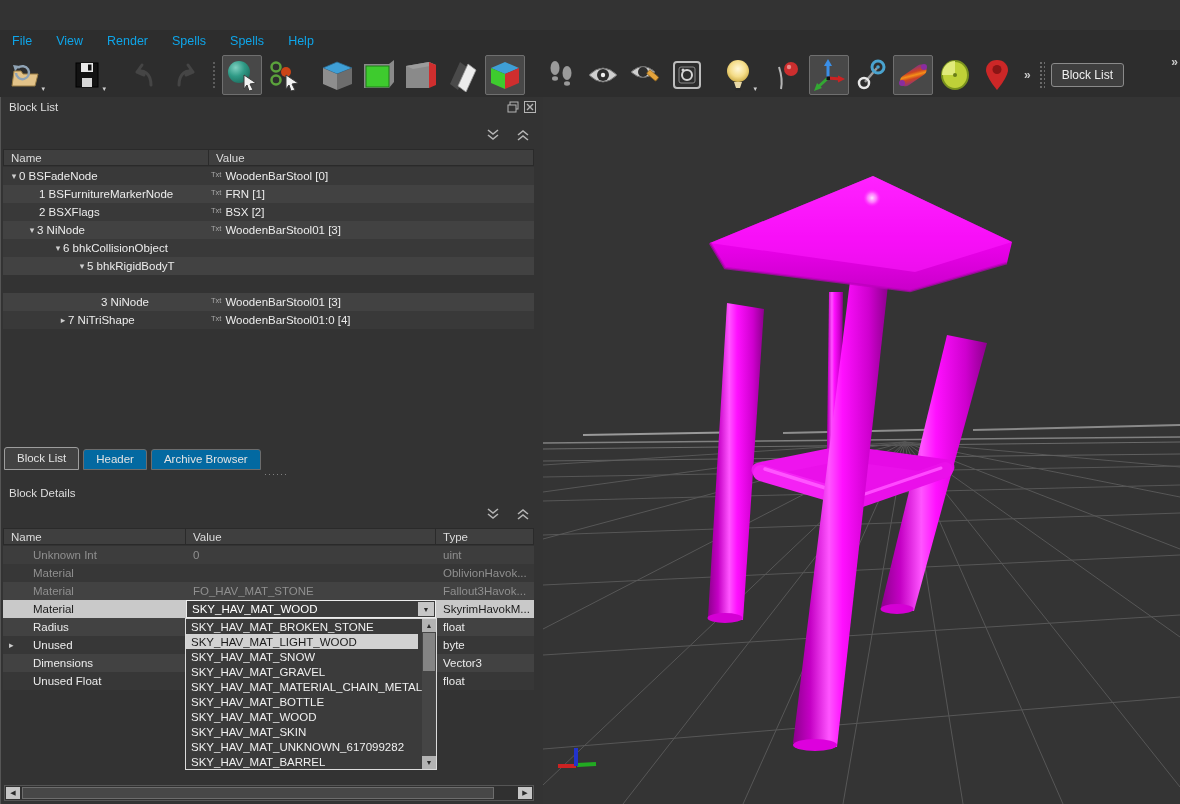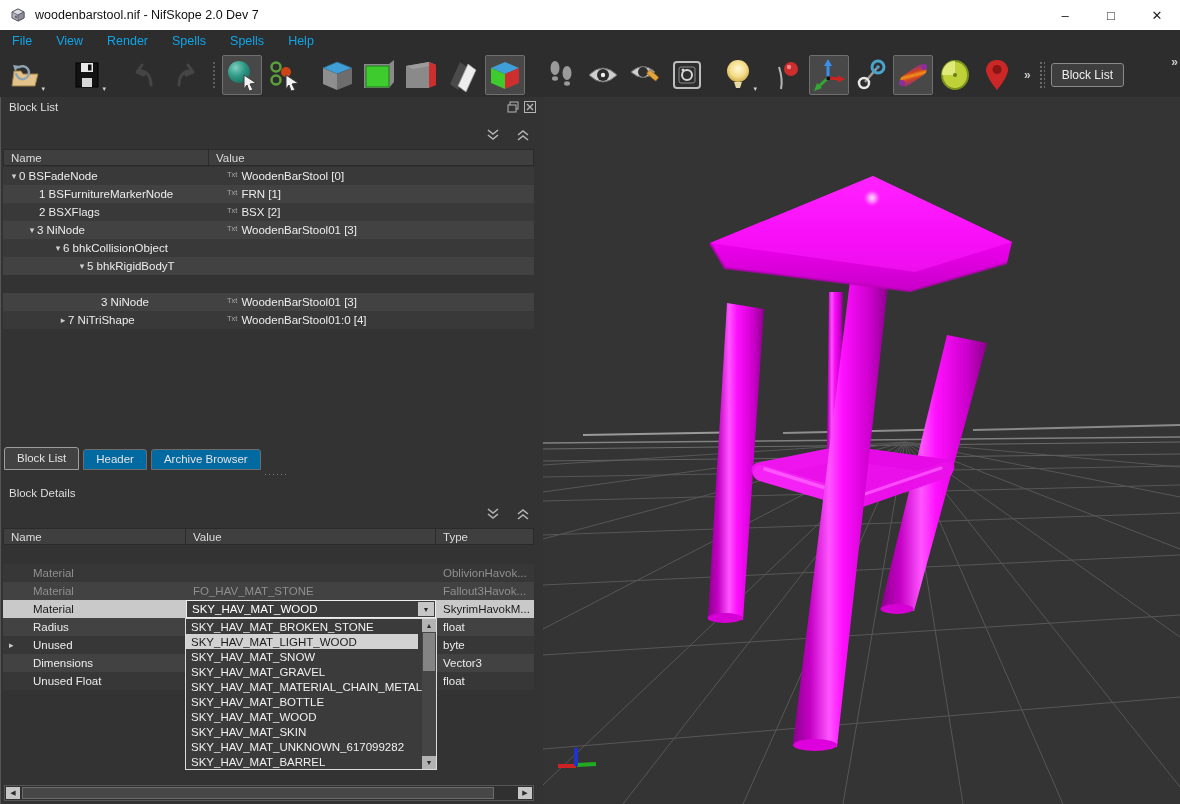--- a/index.html
+++ b/index.html
@@ -38,21 +38,21 @@
   .grid-header{position:absolute;left:2px;display:flex;height:17px;}
   .gh-cell{background:#3f3f3f;border:1px solid #2a2a2a;border-left:none;color:#dcdcdc;font-size:11.5px;display:flex;align-items:center;padding-left:7px;box-sizing:border-box;}
   .gh-cell:first-child{border-left:1px solid #2a2a2a;}
 
   .tree-row{position:absolute;left:2px;width:531px;height:18px;display:flex;align-items:center;font-size:11.5px;color:#ececec;}
   .tree-row.alt{background:#424242;}
   .tree-row.base{background:#393939;}
   .tree-row.selected{background:#c9c9c9;color:#1b1b1b;}
   .tr-name{display:flex;align-items:center;height:18px;}
   .tr-arrow{width:10px;font-size:9px;color:#cdcdcd;display:inline-block;text-align:center;}
-  .tr-value{position:absolute;left:224px;display:flex;align-items:center;gap:4px;}
+  .tr-value{position:absolute;left:208px;display:flex;align-items:center;gap:4px;}
   .txt-ico{font-size:7.5px;color:#a9a9a9;letter-spacing:0;transform:translateY(-2px);display:inline-block;}
 
   
   .tabs{position:absolute;left:3px;display:flex;align-items:flex-end;height:23px;}
   .tab{background:#0369a1;border:1px solid #6c6c6c;border-radius:3px 3px 0 0;color:#e3e3e3;font-size:11.5px;padding:3px 12px 4px 12px;margin-right:4px;}
   .tab.active{background:#424242;border-color:#9d9d9d;padding-top:4px;padding-bottom:5px;}
   .splitter-dots{position:absolute;left:255px;width:40px;text-align:center;color:#8d8d8d;font-size:9px;letter-spacing:1px;}
 
   
   .det-row{position:absolute;left:2px;width:531px;height:18px;font-size:11.5px;color:#ececec;}
@@ -84,34 +84,20 @@
 
   
   .viewport{position:absolute;left:543px;top:97px;width:637px;height:707px;background:#343434;}
   svg{display:block;}
 </style>
 </head>
 <body>
 
 <div id="window">
 
-  <div class="titlebar">
-    <svg class="appicon" viewBox="0 0 18 16">
-      <polygon points="3,5 9,2 15,5 15,11 9,14 3,11" fill="#b9b9c4" stroke="#55555f" stroke-width="1"></polygon>
-      <polygon points="3,5 9,8 15,5 9,2" fill="#dcdce4" stroke="#55555f" stroke-width="0.8"></polygon>
-      <polygon points="9,8 9,14 15,11 15,5" fill="#8e8e9a" stroke="#55555f" stroke-width="0.8"></polygon>
-      <circle cx="7" cy="10" r="1.4" fill="#6a6a74"></circle>
-    </svg>
-    <span class="title">woodenbarstool.nif - NifSkope 2.0 Dev 7</span>
-    <div class="win-controls">
-      <div class="win-btn">–</div>
-      <div class="win-btn">□</div>
-      <div class="win-btn">✕</div>
-    </div>
-  </div>
 
   <div class="menubar">
     <div class="menu-item menu-item--file">File</div>
     <div class="menu-item">View</div>
     <div class="menu-item">Render</div>
     <div class="menu-item">Spells</div>
     <div class="menu-item">Spells</div>
     <div class="menu-item">Help</div>
   </div>
 
@@ -432,20 +418,25 @@
         <path d="M2 12 L7 8 L12 12 M2 7 L7 3 L12 7" fill="none" stroke="#b5b5b5" stroke-width="1.6"></path>
       </svg>
     </div>
 
     <div class="grid-header" style="top:431px">
       <div class="gh-cell" style="width:183px">Name</div>
       <div class="gh-cell" style="width:250px">Value</div>
       <div class="gh-cell" style="width:98px">Type</div>
     </div>
 
+    <div class="det-row dim" style="top:449px;background:#3d3d3d">
+      <span class="cell c-name">Unknown Int</span>
+      <span class="cell c-val">0</span>
+      <span class="cell c-type">uint</span>
+    </div>
     <div class="det-row dim" style="top:467px;background:#373737">
       <span class="cell c-name">Material</span>
       <span class="cell c-type">OblivionHavok...</span>
     </div>
     <div class="det-row dim" style="top:485px;background:#424242">
       <span class="cell c-name">Material</span>
       <span class="cell c-val">FO_HAV_MAT_STONE</span>
       <span class="cell c-type">Fallout3Havok...</span>
     </div>
     <div class="det-row" style="top:503px;background:#373737">

